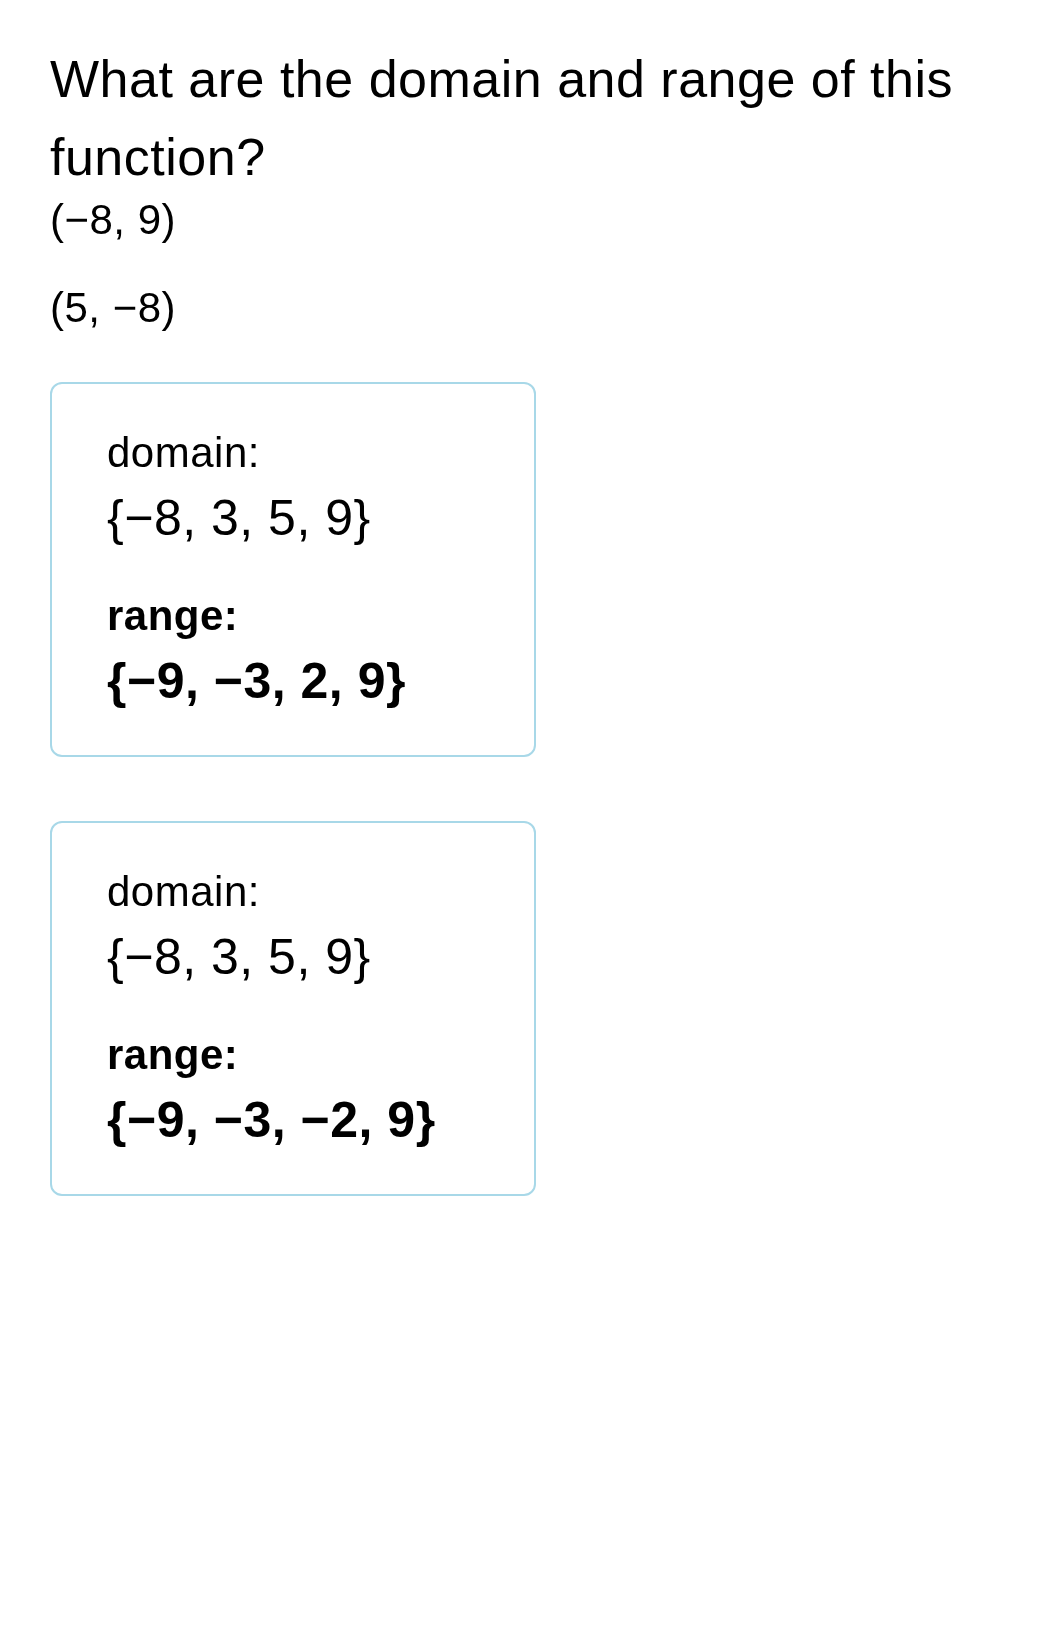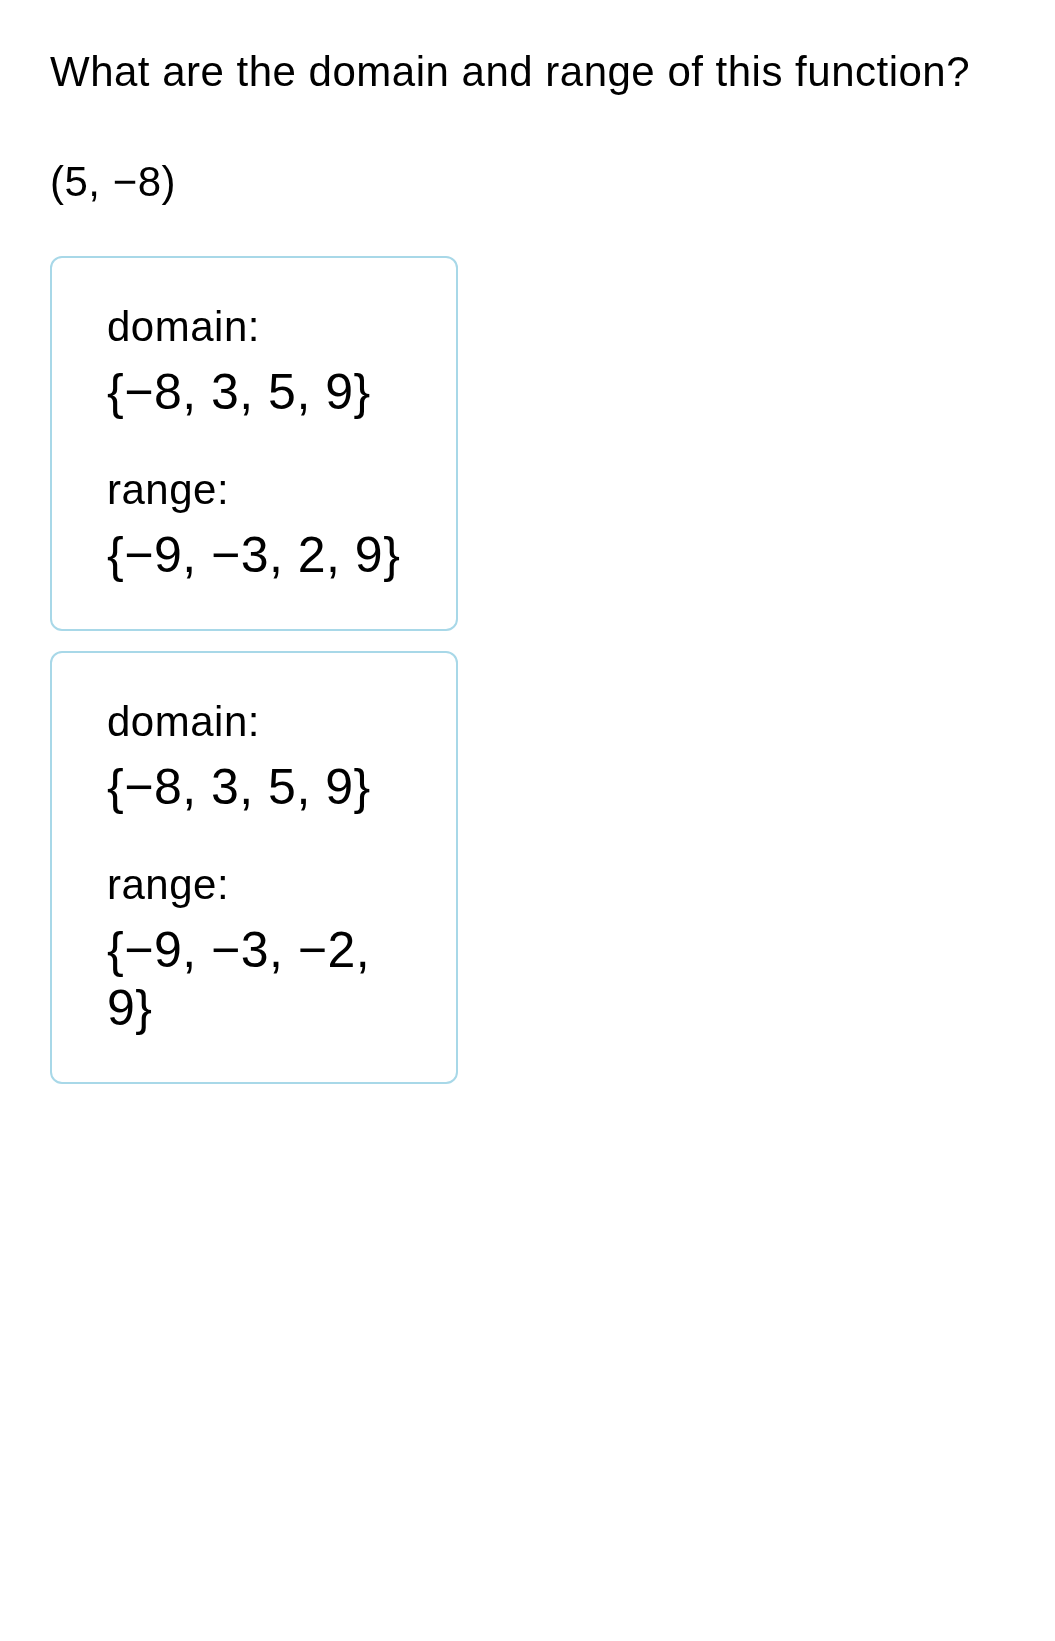--- a/index.html
+++ b/index.html
@@ -11,70 +11,71 @@
     body {
       font-family: Verdana, Geneva, sans-serif;
       background: #ffffff;
       width: 1055px;
       height: 1641px;
       padding: 40px 50px;
       color: #000000;
     }
     
     .question {
-      font-size: 42px;
+      font-size: 52px;
       line-height: 1.5;
-      margin-bottom: 55px;
       letter-spacing: 0.5px;
     }
     
     .points-list {
       margin-bottom: 50px;
     }
     
     .point {
       font-size: 42px;
       margin-bottom: 40px;
       letter-spacing: 0.5px;
     }
     
     .answer-box {
       border: 2px solid #a8d8e8;
       border-radius: 12px;
       padding: 45px 35px 45px 55px;
-      margin-bottom: 20px;
-      width: 408px;
+      margin-bottom: 64px;
+      width: 486px;
       cursor: pointer;
     }
     
     .answer-section {
       margin-bottom: 45px;
     }
     
     .answer-section:last-child {
       margin-bottom: 0;
+      font-weight: bold;
     }
     
     .answer-label {
       font-size: 42px;
       letter-spacing: 0.5px;
     }
     
     .answer-value {
       font-size: 50px;
       margin-top: 12px;
       letter-spacing: 0.5px;
     }
   </style>
 </head>
 <body>
 
 <div class="question">What are the domain and range of this function?</div>
 
 <div class="points-list">
+  <div class="point">(−8, 9)</div>
   <div class="point">(5, −8)</div>
 </div>
 
 <div class="answer-box">
   <div class="answer-section">
     <div class="answer-label">domain:</div>
     <div class="answer-value">{−8, 3, 5, 9}</div>
   </div>
   <div class="answer-section">
     <div class="answer-label">range:</div>

